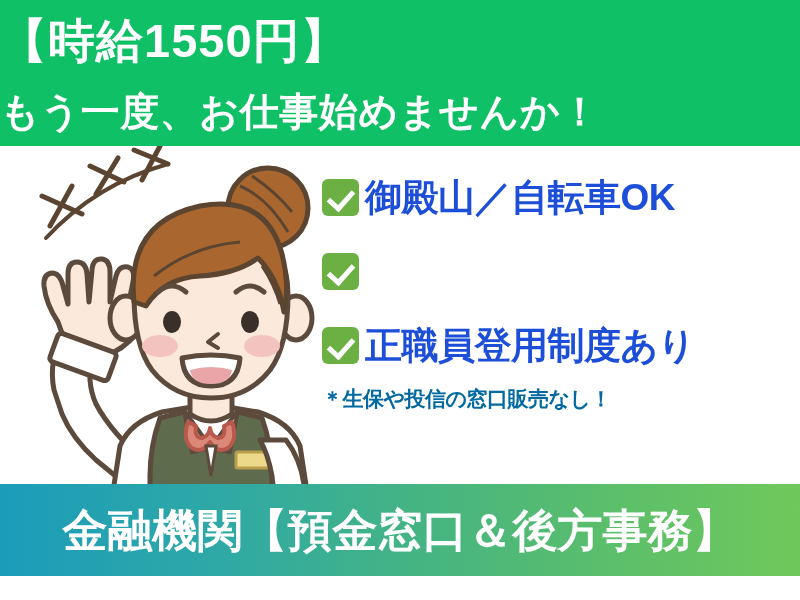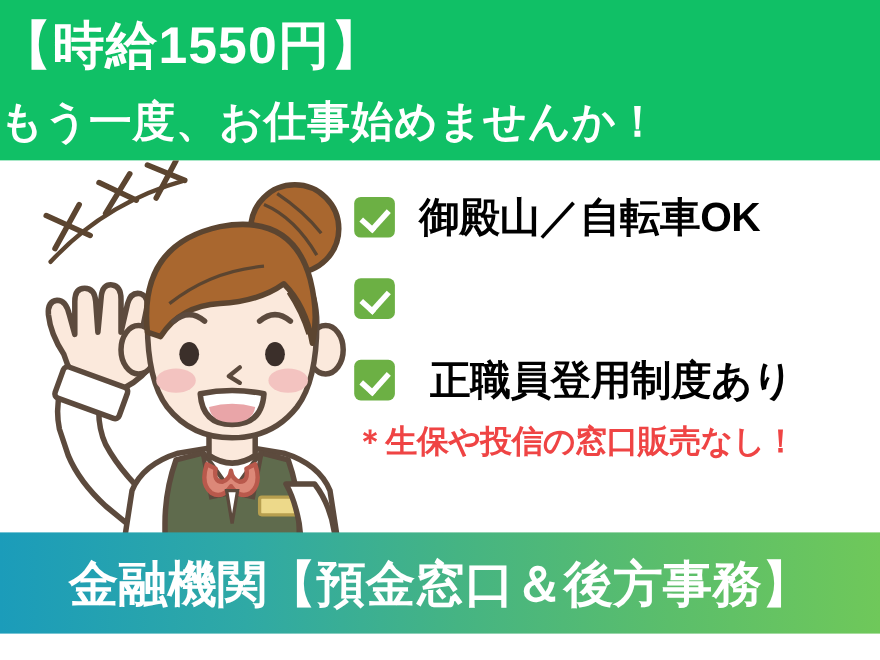--- a/index.html
+++ b/index.html
@@ -75,21 +75,21 @@
     left: 322px;
     top: 174px;
     width: 478px;
   }
   .check-row {
     display: flex;
     align-items: center;
     height: 46px;
     margin-bottom: 28px;
   }
-  .check-row:nth-child(3) { margin-bottom: 20px; gap: 10px; }
+  .check-row:nth-child(3) { margin-bottom: 20px; }
   .check-box {
     flex: 0 0 auto;
     width: 37px;
     height: 37px;
     border-radius: 6px;
     background: #6cb044;
     position: relative;
     margin-right: 6px;
   }
   .check-box::after {
@@ -97,31 +97,30 @@
     position: absolute;
     left: 11px;
     top: 6px;
     width: 11px;
     height: 20px;
     border: solid #ffffff;
     border-width: 0 5px 5px 0;
     transform: rotate(42deg);
   }
   .check-label {
-    color: #000000;
+    color: #1d4ed8;
     font-size: 37px;
     font-weight: bold;
     line-height: 1.0;
     white-space: nowrap;
     letter-spacing: -0.5px;
-    margin-left: 16px;
   }
   .note-row {
-    color: #ef4444;
-    font-size: 29px;
+    color: #0369a1;
+    font-size: 21px;
     font-weight: bold;
     line-height: 1.0;
     white-space: nowrap;
     letter-spacing: -0.5px;
   }
   .note-row:first-of-type { margin-top: 6px; }
 
   
   .footer-band {
     position: absolute;

